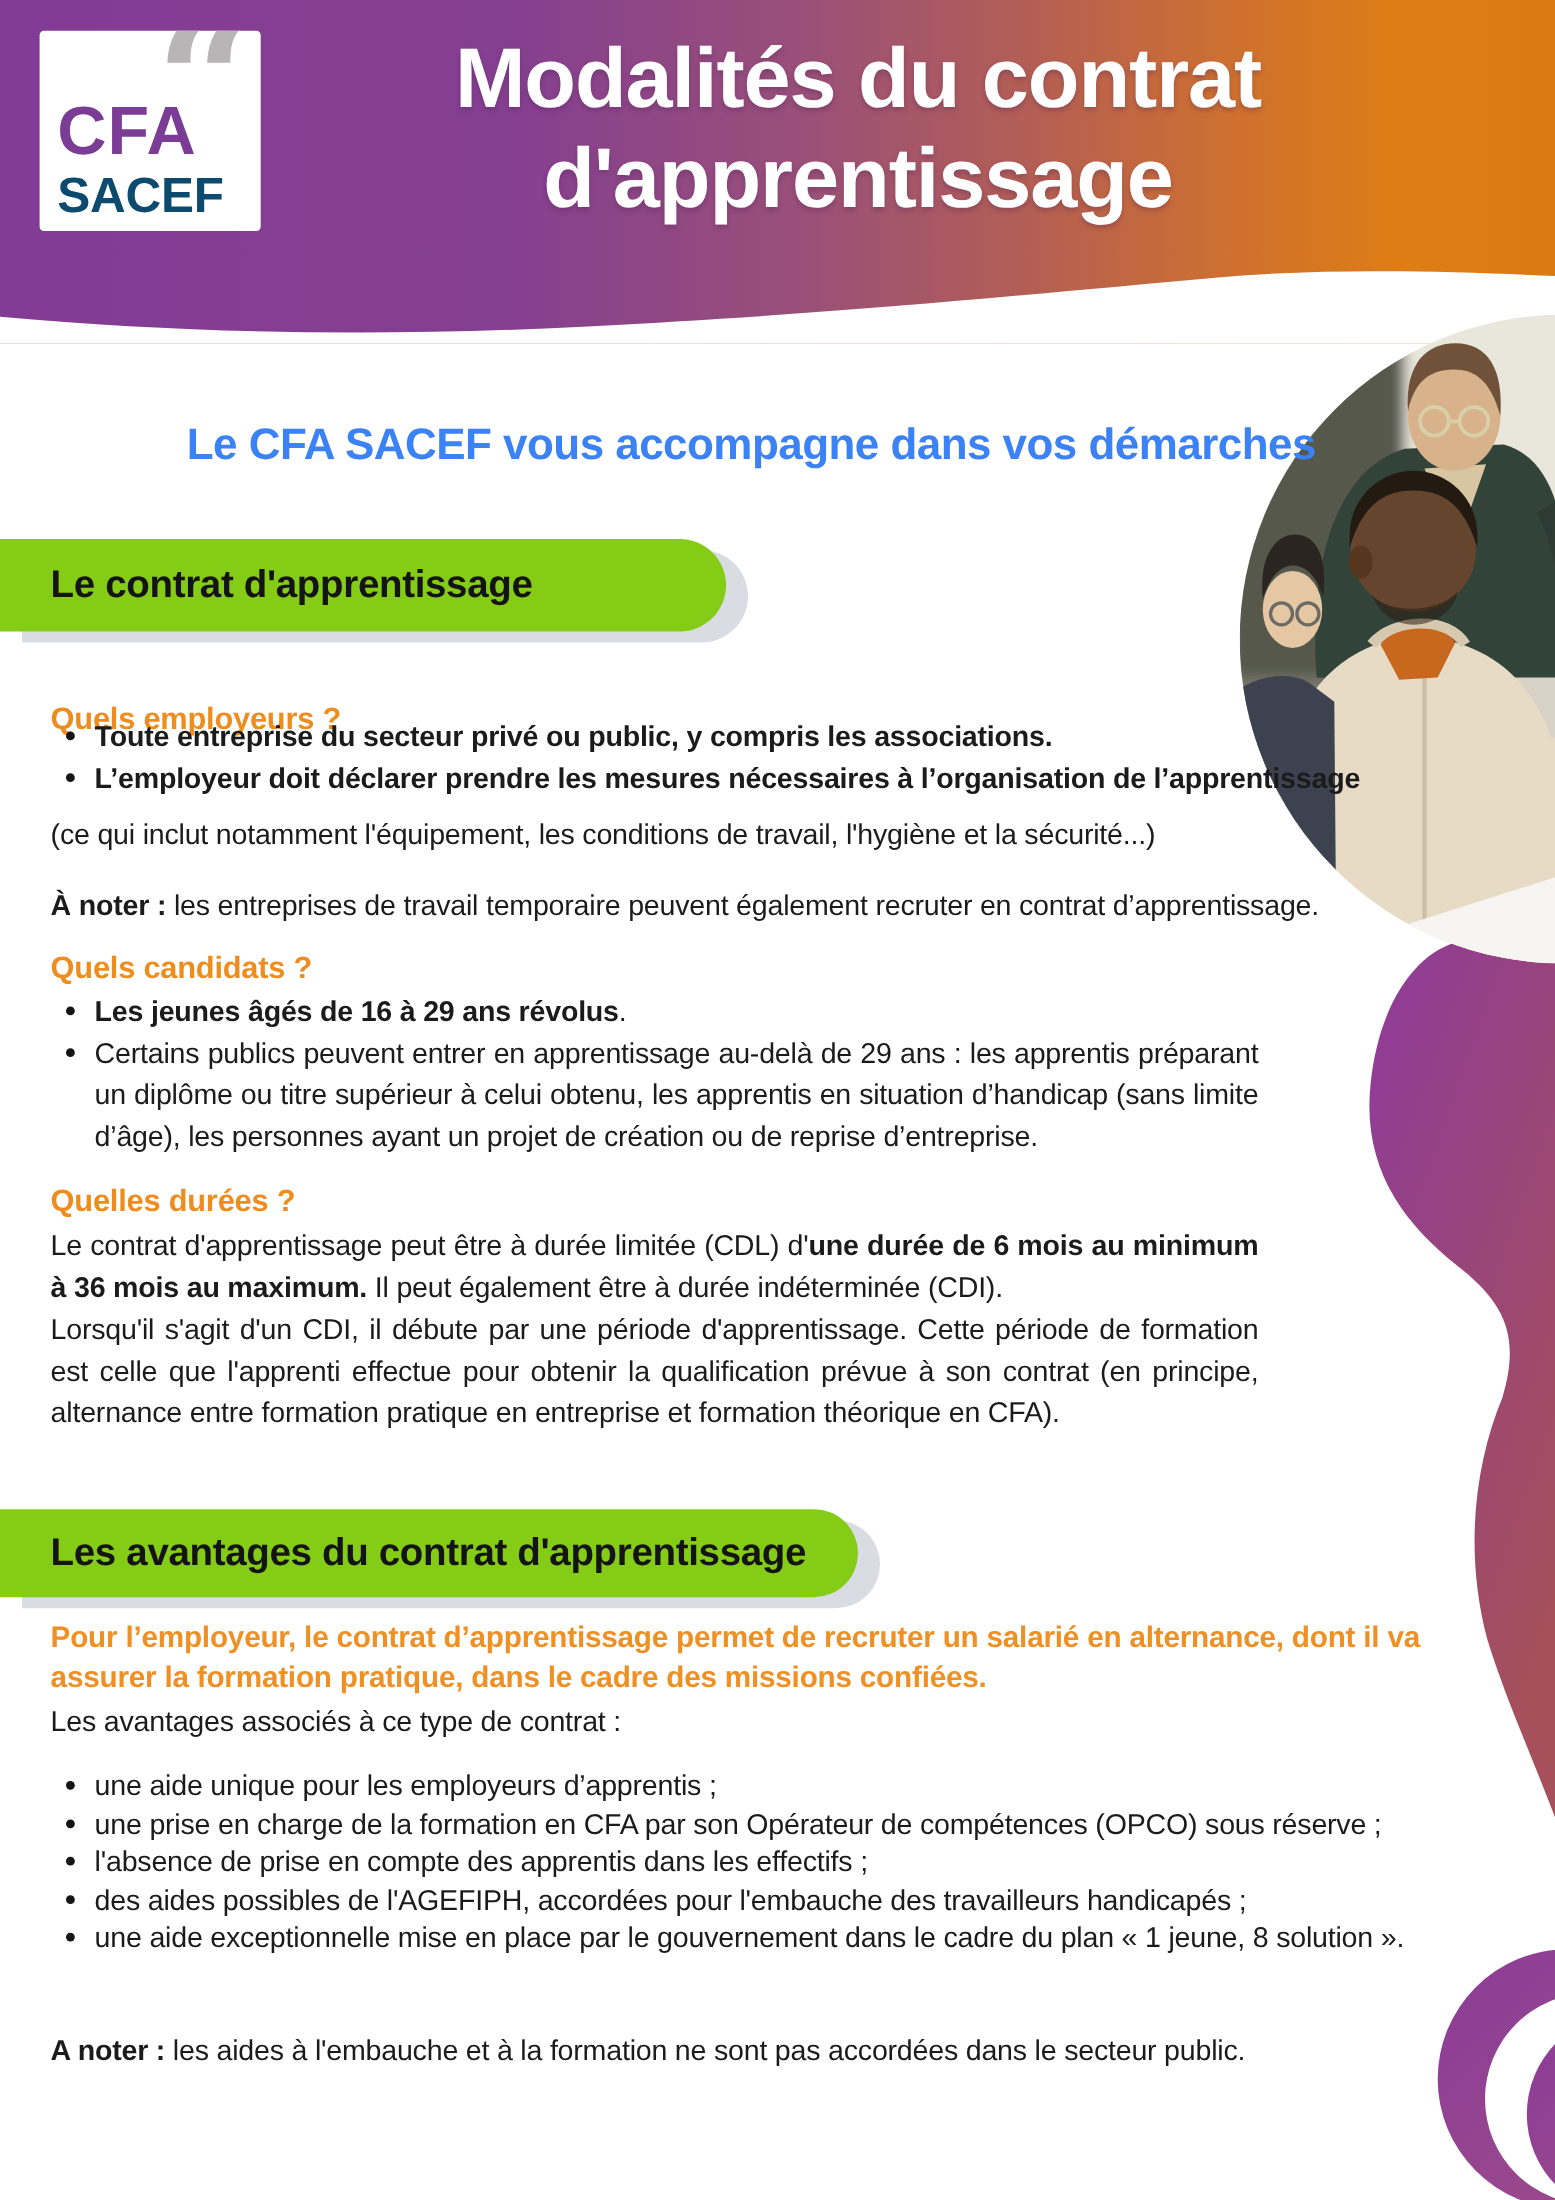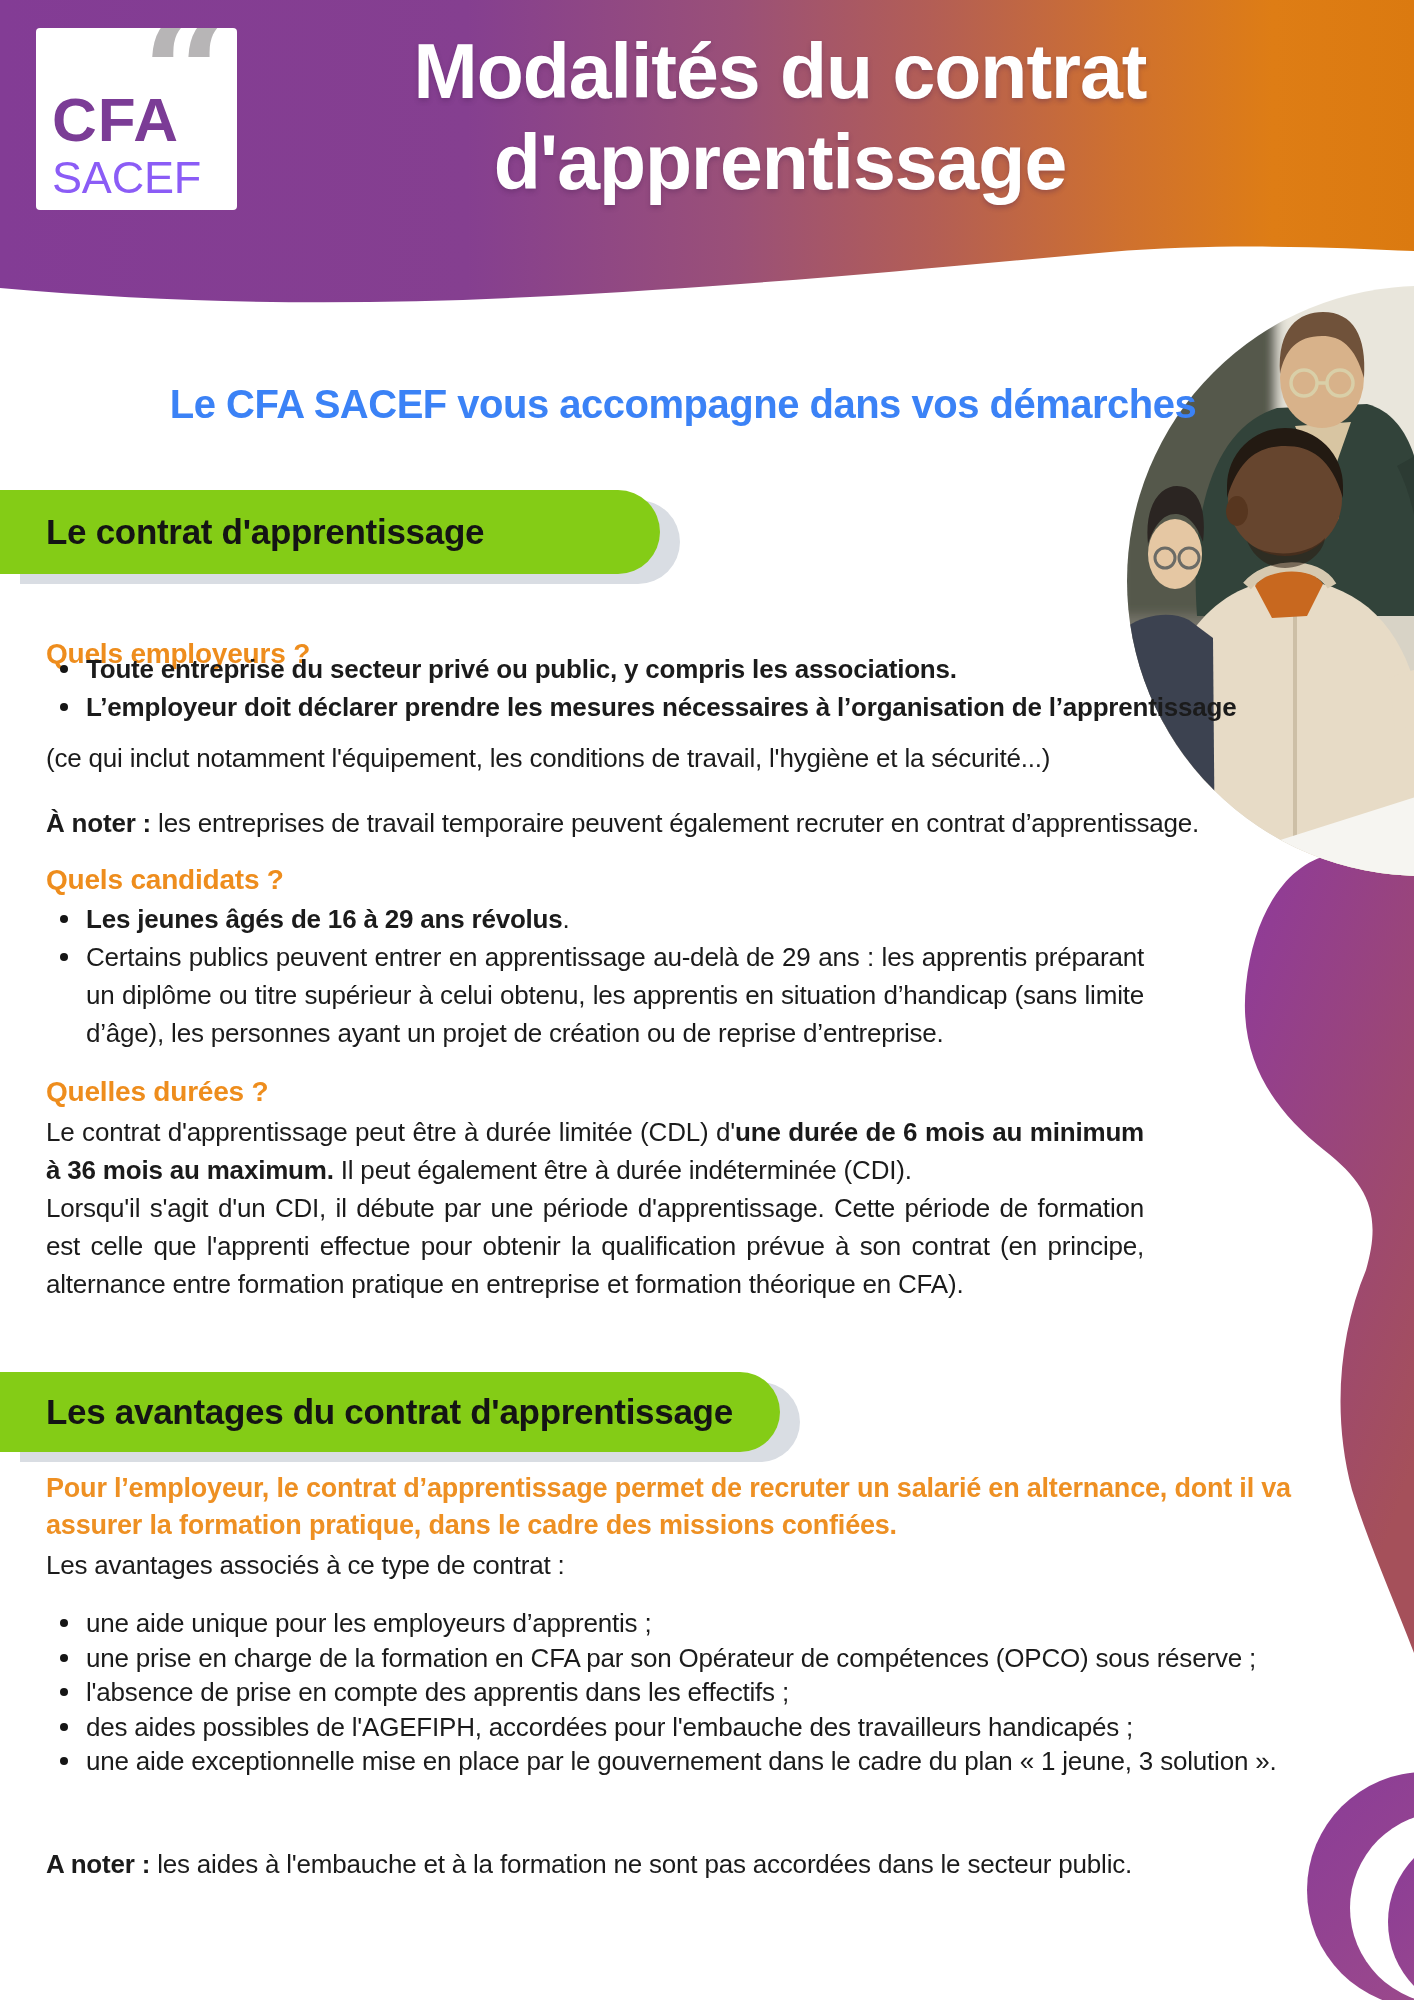--- a/index.html
+++ b/index.html
@@ -9,21 +9,21 @@
 
   
   .header { left:0; top:0; width:1414px; height:312px;
     background:linear-gradient(90deg,#833C95 0%,#853F90 33%,#9A5078 52%,#B35E55 66%,#CE7030 79%,#DE7D15 90%,#DB7A10 100%); }
   .wave { position:absolute; left:0; bottom:0; width:1414px; height:312px; display:block; }
 
   .logo { left:36px; top:28px; width:201px; height:182px; background:#ffffff; border-radius:4px; z-index:3; overflow:hidden; }
   .logo-quote { position:absolute; right:4px; top:-34px; font-family:"DejaVu Serif", serif; font-weight:bold;
     font-size:160px; color:#b7b5b6; line-height:1; }
   .logo-cfa  { position:absolute; left:16px; top:56px; font-size:62px; font-weight:bold; color:#7B3C96; letter-spacing:1px; }
-  .logo-sacef{ position:absolute; left:16px; top:124px; font-size:45px; font-weight:normal; color:#8b5cf6; }
+  .logo-sacef{ position:absolute; left:16px; top:124px; font-size:45px; font-weight:bold; color:#0c4a6e; }
 
   .title { left:250px; top:26px; width:1060px; text-align:center; font-size:77px; line-height:91px; font-weight:bold;
     color:#ffffff; letter-spacing:-1px; text-shadow:0 3px 5px rgba(70,30,80,0.30); z-index:2; }
 
   
   .photo { left:1127px; top:286px; width:590px; height:590px; border-radius:50%; overflow:hidden; z-index:1; }
 
   
   .subtitle { left:146px; top:382px; width:1074px; text-align:center; font-size:40px; font-weight:bold;
     color:#3b82f6; letter-spacing:-0.5px; z-index:2; }
@@ -173,21 +173,21 @@
 
 <p class="abs orange-para" style="left:46px; top:1470px; width:1245px; z-index:2;">Pour l’employeur, le contrat d’apprentissage permet de recruter un salarié en alternance, dont il va assurer la formation pratique, dans le cadre des missions confiées.</p>
 
 <p class="abs col" style="top:1546px">Les avantages associés à ce type de contrat :</p>
 
 <ul class="abs bullets adv" style="left:46px; top:1606px; width:1240px; z-index:2;">
   <li class="nowrap">une aide unique pour les employeurs d’apprentis ;</li>
   <li class="nowrap">une prise en charge de la formation en CFA par son Opérateur de compétences (OPCO) sous réserve ;</li>
   <li class="nowrap">l'absence de prise en compte des apprentis dans les effectifs ;</li>
   <li class="nowrap">des aides possibles de l'AGEFIPH, accordées pour l'embauche des travailleurs handicapés ;</li>
-  <li class="nowrap">une aide exceptionnelle mise en place par le gouvernement dans le cadre du plan « 1 jeune, 3 solution ».</li>
+  <li class="nowrap">une aide exceptionnelle mise en place par le gouvernement dans le cadre du plan « 1 jeune, 8 solution ».</li>
 </ul>
 
 <p class="abs col nowrap" style="top:1845px">
   <span class="b">A noter :</span><span> les aides à l'embauche et à la formation ne sont pas accordées dans le secteur public.</span>
 </p>
 
 <svg class="abs decor" style="left:1232px; top:852px;" width="182" height="812" viewBox="0 0 182 812">
   <defs>
     <linearGradient id="gblob" x1="0" y1="0" x2="0.6" y2="1">
       <stop offset="0" stop-color="#8E3A9C"></stop>

